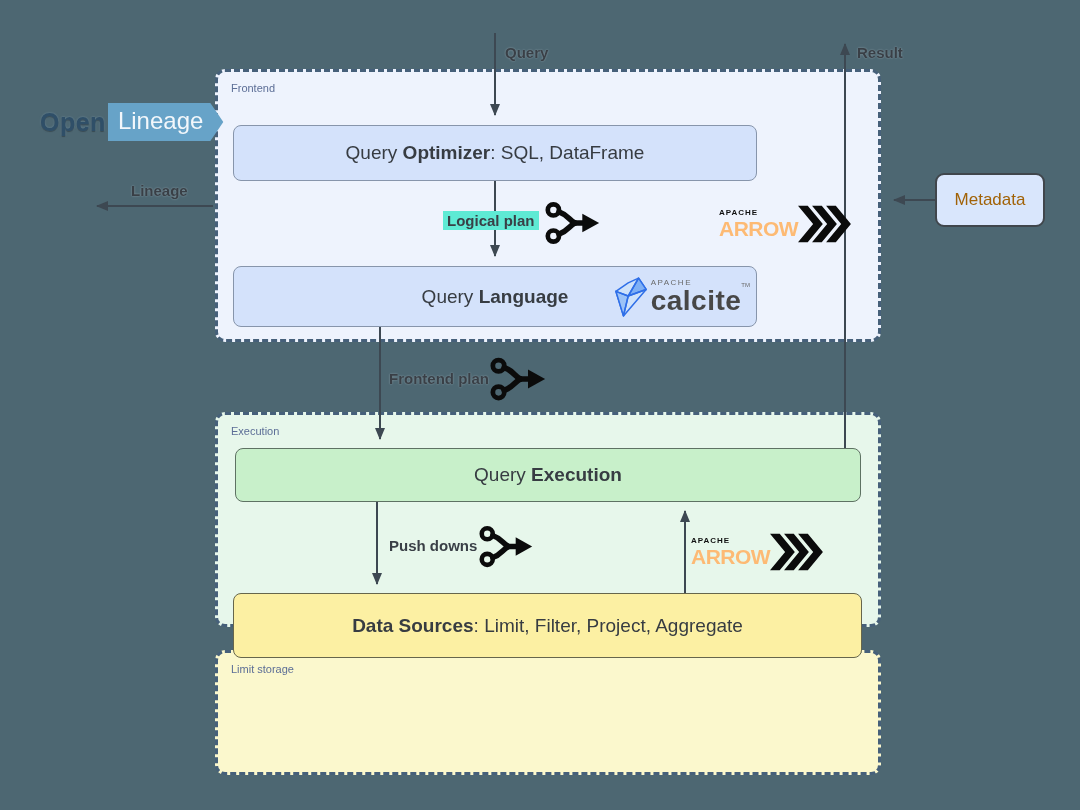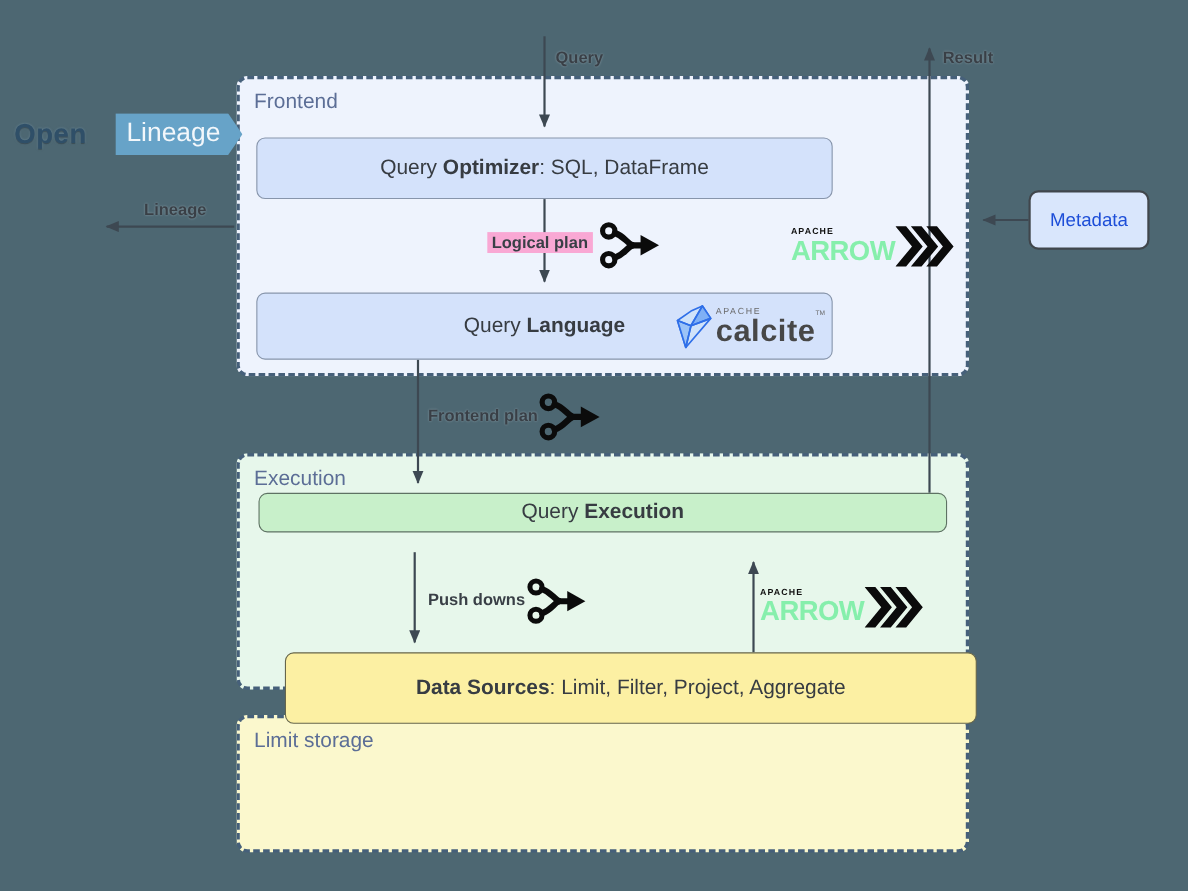--- a/index.html
+++ b/index.html
@@ -7,63 +7,63 @@
     position:relative;width:1080px;height:810px;overflow:hidden;
     background:#4d6772;
     font-family:"Liberation Sans", sans-serif;
     color:#33383d;
   }
   
   .zone{position:absolute;border:3px dashed #46607a;border-radius:10px;box-sizing:border-box;z-index:1;}
   .zone-frontend{left:215px;top:69px;width:666px;height:273px;background:#eef3fd;}
   .zone-execution{left:215px;top:412px;width:666px;height:215px;background:#e7f7eb;}
   .zone-storage{left:215px;top:650px;width:666px;height:125px;background:#fbf8cd;}
-  .zone-label{position:absolute;left:13px;top:10px;font-size:19px;color:#5c6e96;}
+  .zone-label{position:absolute;left:13px;top:10px;font-size:11px;color:#5c6e96;}
   
   .node{position:absolute;box-sizing:border-box;display:flex;align-items:center;justify-content:center;
         border-radius:8px;font-size:19px;color:#373c42;z-index:3;}
   .node b{font-weight:bold;}
   .node-query-language{left:233px;top:125px;width:524px;height:56px;background:#d4e2fb;border:1px solid #8795ab;}
   .node-query-optimizer{left:233px;top:266px;width:524px;height:61px;background:#d4e2fb;border:1px solid #8795ab;}
-  .node-query-execution{left:235px;top:448px;width:626px;height:36px;background:#c8f0ca;border:1px solid #5e7263;}
-  .node-data-sources{left:233px;top:593px;width:629px;height:65px;background:#fcf0a3;border:1px solid #66664c;margin-left:26px;}
+  .node-query-execution{left:235px;top:448px;width:626px;height:54px;background:#c8f0ca;border:1px solid #5e7263;}
+  .node-data-sources{left:233px;top:593px;width:629px;height:65px;background:#fcf0a3;border:1px solid #66664c;}
   .node-metadata{left:935px;top:173px;width:110px;height:54px;background:#d9e6fc;border:2px solid #40464c;
-                 border-radius:9px;font-size:17px;color:#1d4ed8;}
+                 border-radius:9px;font-size:17px;color:#a16207;}
   
   .edge-label{position:absolute;font-size:15px;font-weight:bold;color:#393f46;z-index:4;white-space:nowrap;}
   .on-dark{text-shadow:0 0 2px rgba(225,236,242,.45);}
   .lbl-query{left:505px;top:44px;}
   .lbl-result{left:857px;top:44px;}
   .lbl-lineage{left:131px;top:182px;}
-  .lbl-logical{left:443px;top:211px;background:#f9a8d4;padding:1px 4px;}
+  .lbl-logical{left:443px;top:211px;background:#5eead4;padding:1px 4px;}
   .lbl-physical{left:389px;top:370px;}
   .lbl-pushdowns{left:389px;top:537px;}
   
   .edges-svg{position:absolute;left:0;top:0;z-index:2;pointer-events:none;}
   
   .fork-icon{position:absolute;z-index:4;}
   .fork-logical{left:545px;top:201px;}
   .fork-physical{left:490px;top:357px;}
   .fork-pushdowns{left:479px;top:525px;}
   
   .arrow-logo{position:absolute;display:flex;align-items:center;z-index:4;}
   .arrow-logo-frontend{left:719px;top:205px;}
   .arrow-logo-execution{left:691px;top:532px;}
   .arrow-text{display:flex;flex-direction:column;line-height:1;}
   .arrow-apache{font-size:8px;letter-spacing:1px;font-weight:bold;color:#101010;margin-bottom:1px;}
-  .arrow-name{font-size:25px;font-weight:800;letter-spacing:-0.5px;color:#86efac;}
+  .arrow-name{font-size:21px;font-weight:800;letter-spacing:-0.5px;color:#fdba74;}
   
   .calcite-logo{position:absolute;right:6px;top:50%;transform:translateY(-50%);
                 display:flex;align-items:center;z-index:4;}
   .calcite-text{display:flex;flex-direction:column;line-height:1;margin-left:3px;}
   .calcite-apache{font-size:8px;letter-spacing:1.5px;color:#6a6a6a;margin-bottom:0;}
   .calcite-name{font-size:28px;font-weight:600;color:#474747;letter-spacing:0.5px;text-align:center;}
   .calcite-tm{font-size:6px;color:#6a6a6a;align-self:flex-start;margin-top:6px;}
   
-  .ol-logo{position:absolute;left:13px;top:103px;display:flex;align-items:center;z-index:4;gap:24px;}
+  .ol-logo{position:absolute;left:40px;top:103px;display:flex;align-items:center;z-index:4;}
   .ol-open{font-size:25px;font-weight:600;color:#2f4f68;letter-spacing:0.5px;
            text-shadow:0 1px 1px rgba(0,0,0,.35),0 0 2px rgba(140,175,198,.55);}
   .ol-banner{background:#67a3c8;color:#f2f7fb;font-size:24px;font-weight:500;
              padding:4px 20px 6px 10px;margin-left:2px;
              clip-path:polygon(0 0,calc(100% - 13px) 0,100% 50%,calc(100% - 13px) 100%,0 100%);
              filter:drop-shadow(2px 2px 1px rgba(0,0,0,.25));}
 </style>
 </head>
 <body>
 

